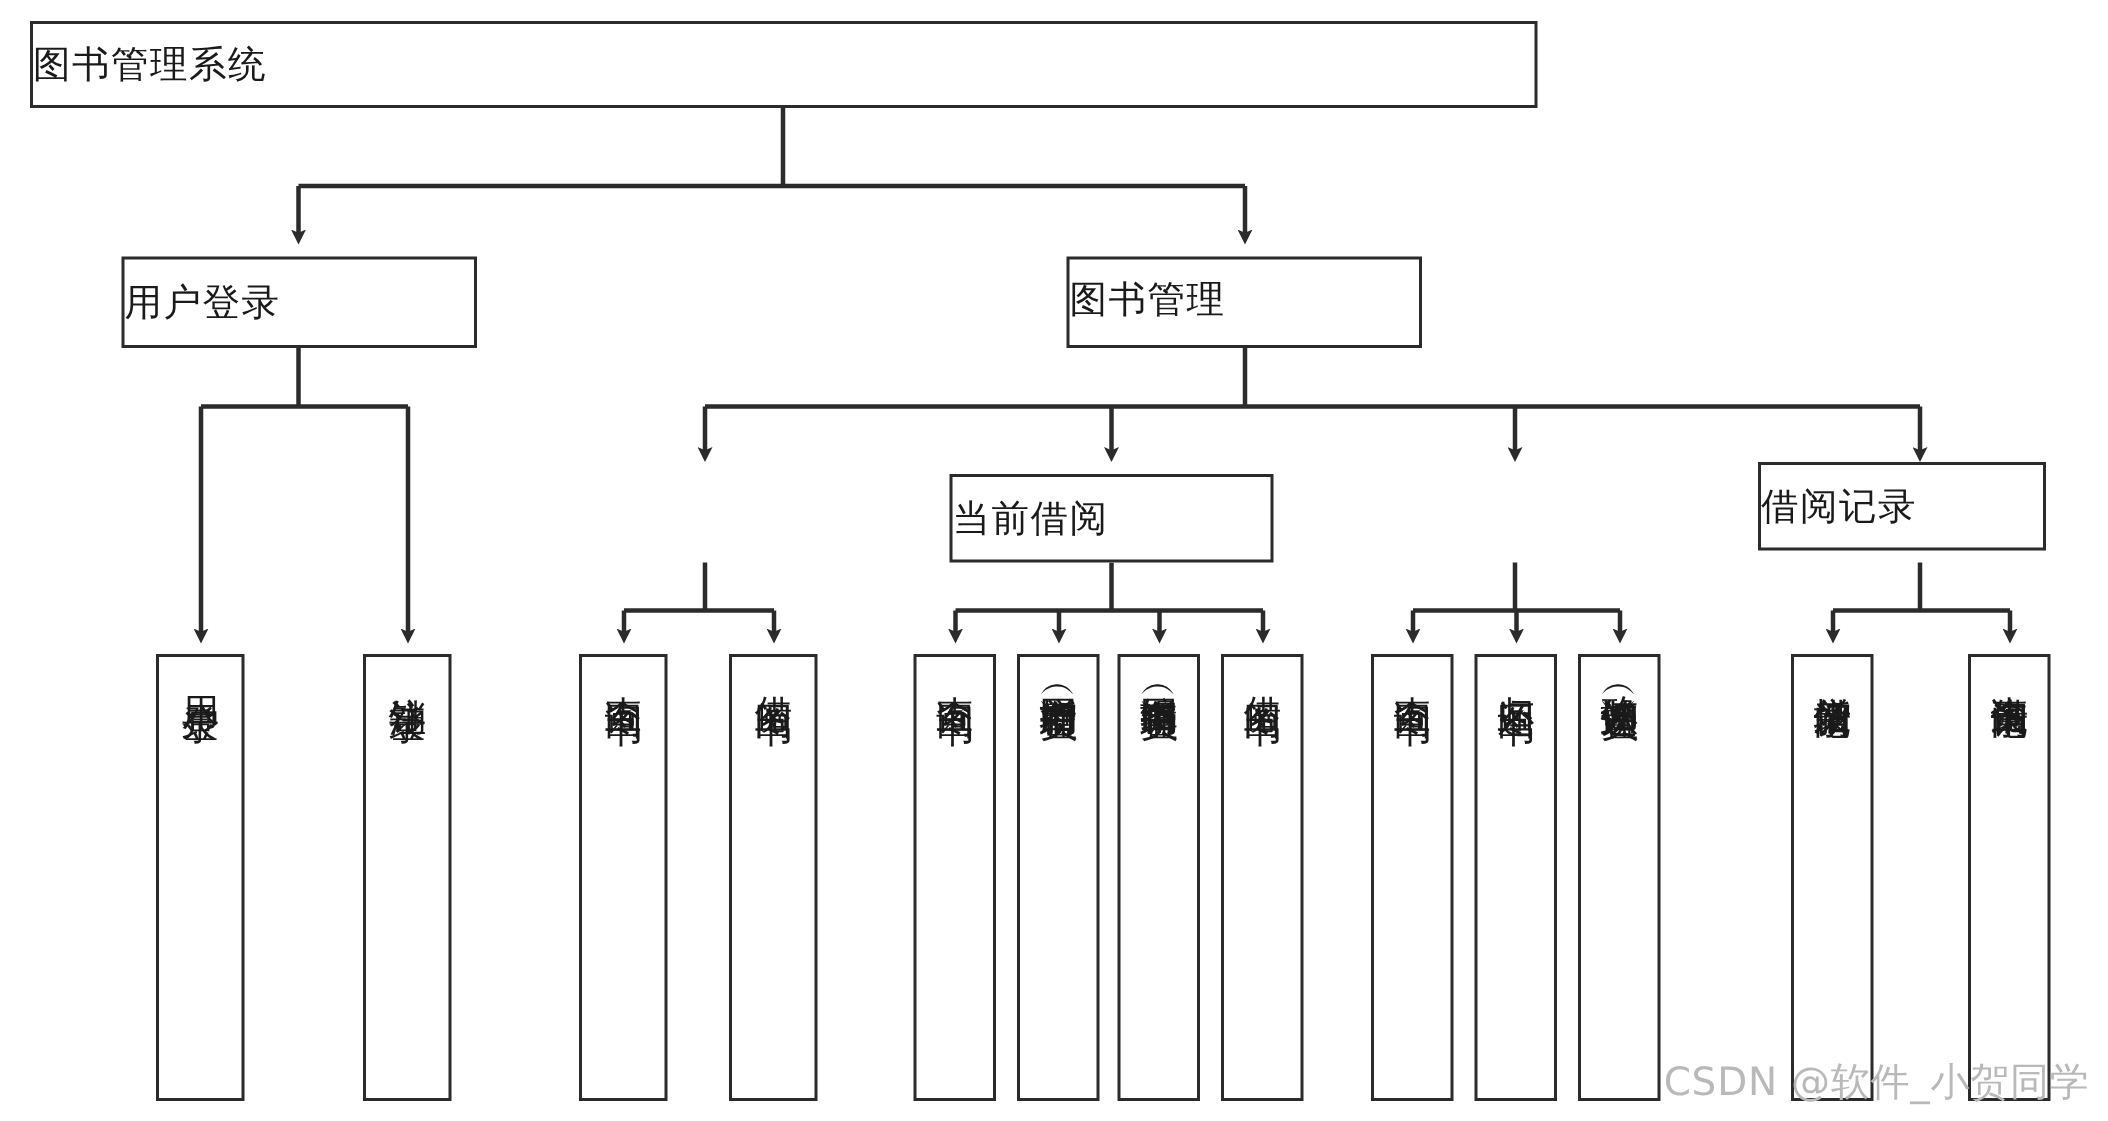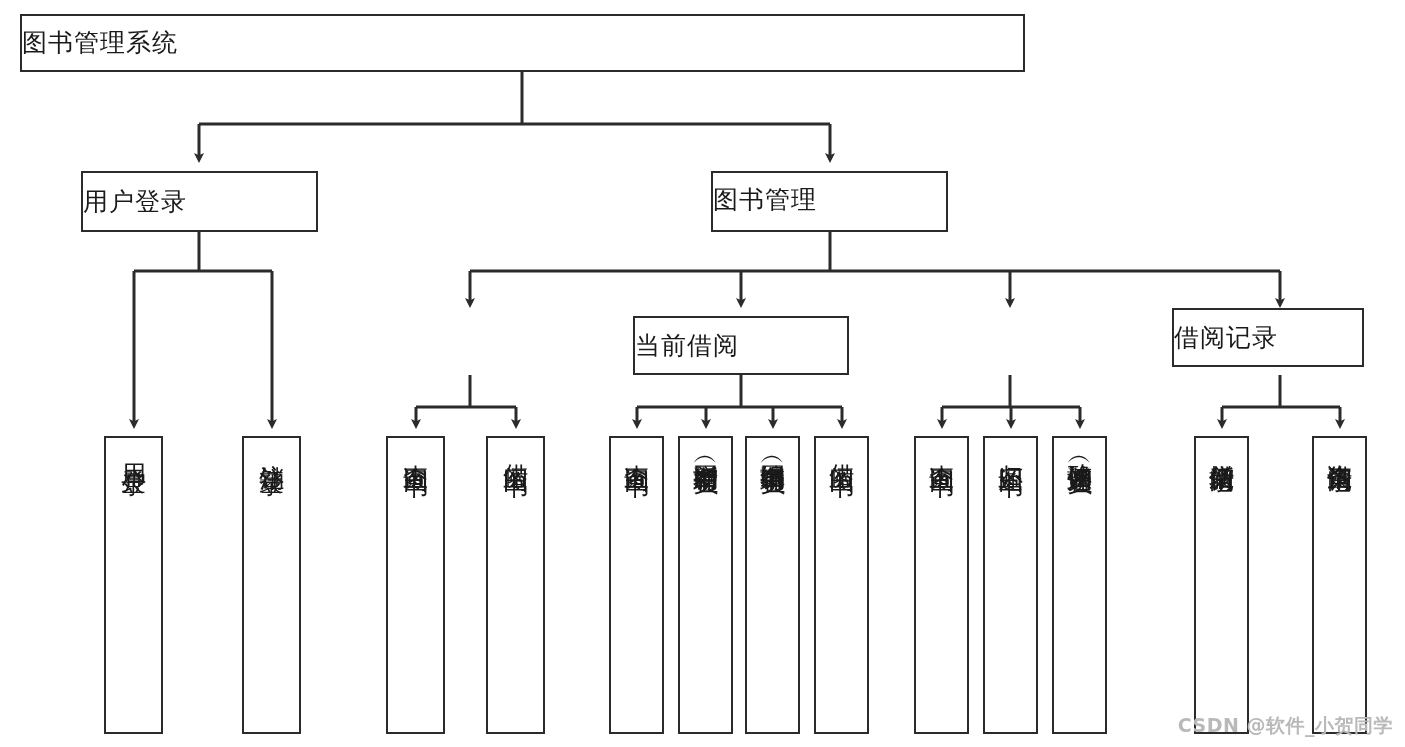--- a/index.html
+++ b/index.html
@@ -64,26 +64,25 @@
   }
 
   .node-label {
     display: block;
   }
 
   #watermark {
     position: absolute;
     right: 12px;
     bottom: 8px;
-    font-size: 19px;
+    font-size: 26px;
     color: #b9b9b9;
     letter-spacing: 0.5px;
     white-space: nowrap;
     user-select: none;
-    font-weight: bold;
   }
 </style>
 </head>
 <body>
 
 <div id="diagram-canvas">
 
   <svg id="connector-layer" viewBox="0 0 1405 747" xmlns="http://www.w3.org/2000/svg">
     <defs>
       <marker id="arrow" markerWidth="10" markerHeight="10" refX="5" refY="5" orient="auto" markerUnits="userSpaceOnUse">

